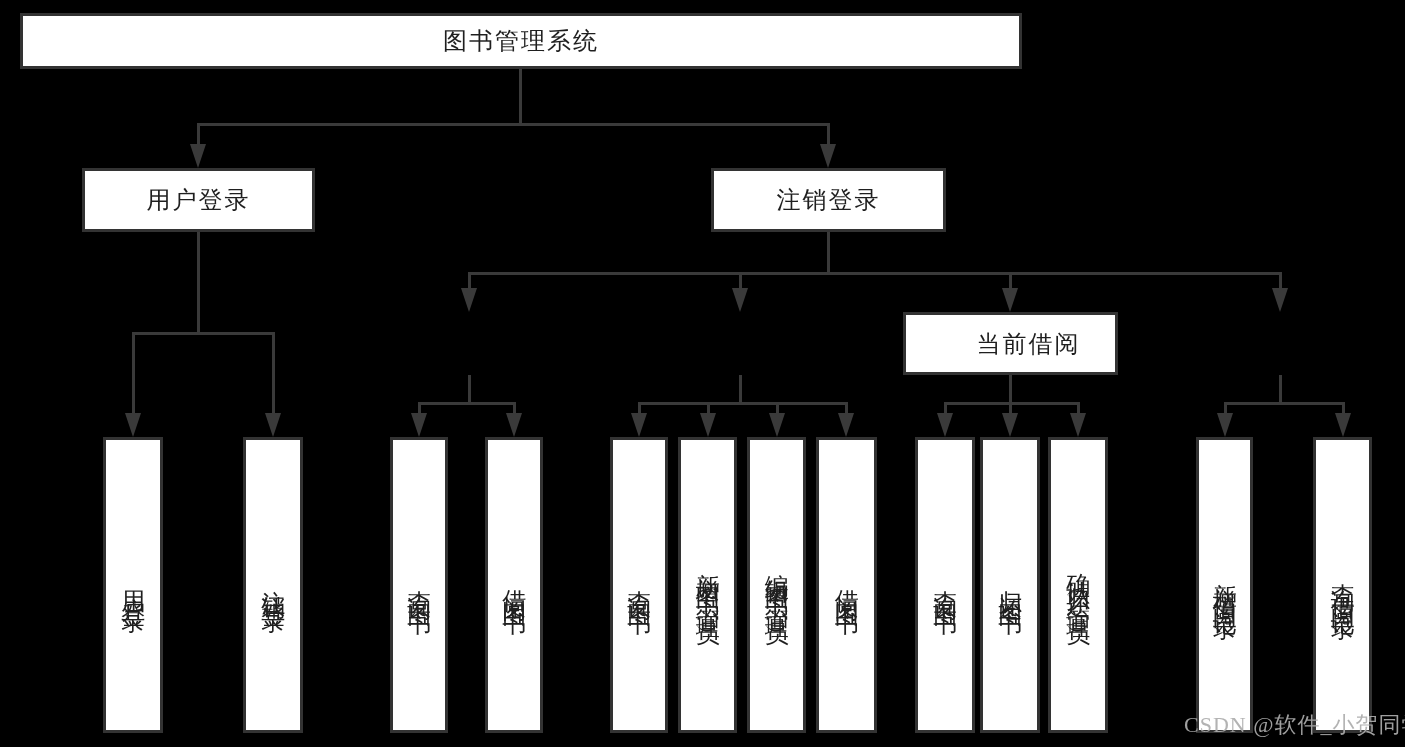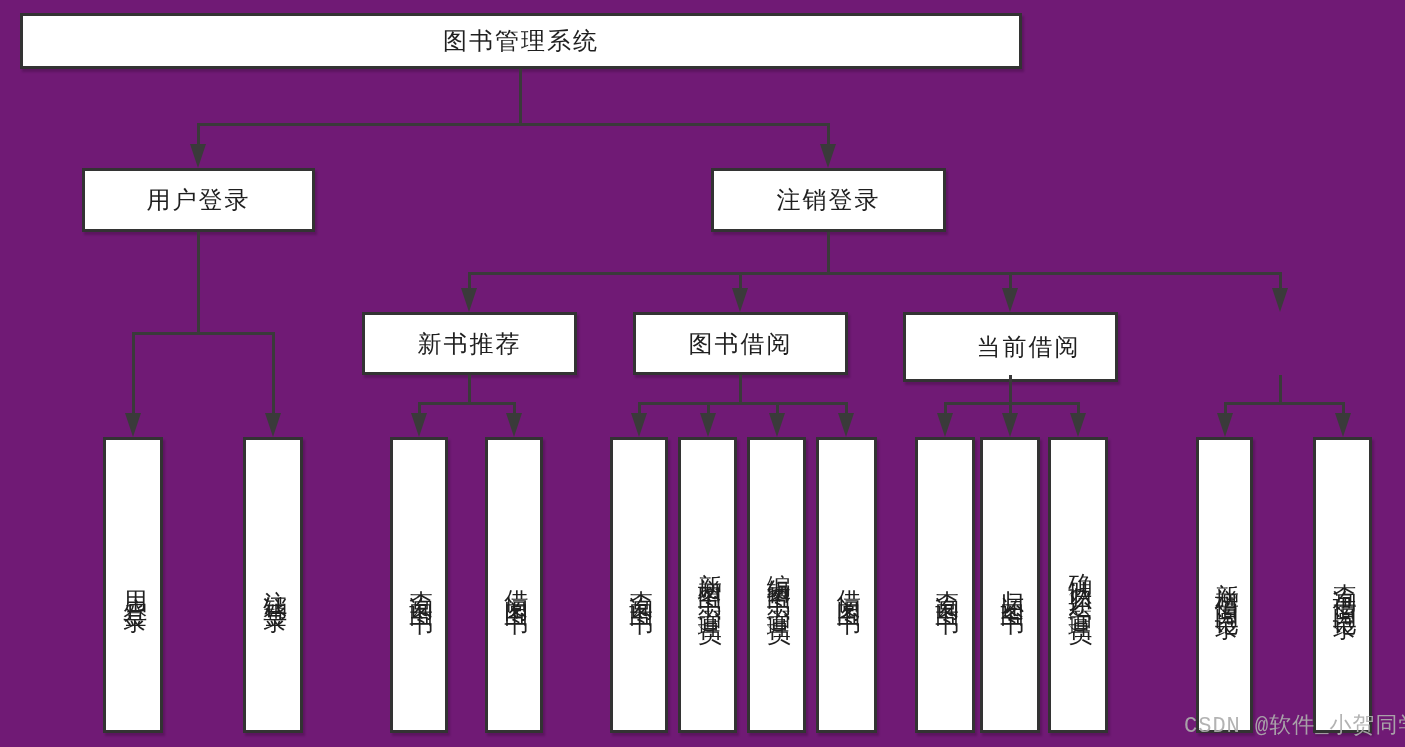--- a/index.html
+++ b/index.html
@@ -1,21 +1,21 @@
 <!DOCTYPE html>
 <html><head>
 <meta charset="utf-8">
 <style>
   html, body { margin: 0; padding: 0; background: #ffffff; }
   .canvas {
     position: relative;
     width: 1405px;
     height: 747px;
-    background: #701a75;
-    font-family: Liberation Mono, monospace;
+    background: #000000;
+    font-family: Liberation Serif, serif;
     overflow: hidden;
   }
   .box {
     position: absolute;
     box-sizing: border-box;
     border: 3px solid #333333;
     background: #ffffff;
     display: flex;
     align-items: center;
     justify-content: center;
@@ -90,27 +90,21 @@
   <div class="hline" style="left:468px; top:272px; width:814px;"></div>
   <div class="vline" style="left:468px; top:272px; height:22px;"></div>
   <div class="tri" style="left:461px; top:288px;"></div>
   <div class="vline" style="left:739px; top:272px; height:22px;"></div>
   <div class="tri" style="left:732px; top:288px;"></div>
   <div class="vline" style="left:1009px; top:272px; height:22px;"></div>
   <div class="tri" style="left:1002px; top:288px;"></div>
   <div class="vline" style="left:1279px; top:272px; height:22px;"></div>
   <div class="tri" style="left:1272px; top:288px;"></div>
 
-  <div class="box" style="left:362px; top:312px; width:215px; height:63px;">
-    <span class="hlabel">新书推荐</span>
-  </div>
-  <div class="box" style="left:633px; top:312px; width:215px; height:63px;">
-    <span class="hlabel">图书借阅</span>
-  </div>
-  <div class="box" style="left:903px; top:312px; width:215px; height:70px;padding-left:36px;">
+  <div class="box" style="left:903px; top:312px; width:215px; height:63px;padding-left:36px;">
     <span class="hlabel">当前借阅</span>
   </div>
 
   <div class="vline" style="left:468px; top:375px; height:30px;"></div>
   <div class="hline" style="left:418px; top:402px; width:98px;"></div>
   <div class="vline" style="left:418px; top:402px; height:15px;"></div>
   <div class="tri" style="left:411px; top:413px;"></div>
   <div class="vline" style="left:513px; top:402px; height:15px;"></div>
   <div class="tri" style="left:506px; top:413px;"></div>
 

